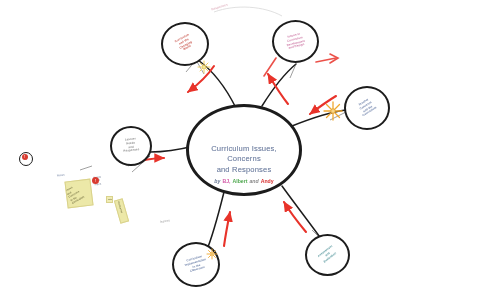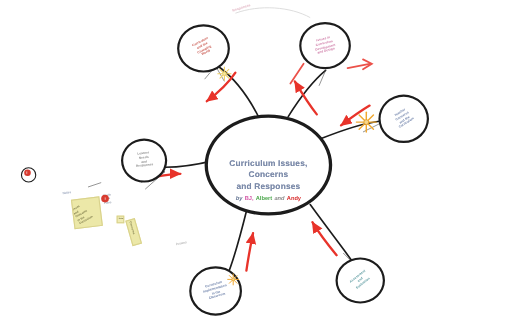--- a/index.html
+++ b/index.html
@@ -22,21 +22,21 @@
     border-radius:50%;
     background:#ffffff;
     box-sizing:border-box;
     display:flex;flex-direction:column;
     align-items:center;justify-content:center;
     z-index:6;
   }
   .hub-title{
     color:#7a89a8;
     font-size:7.6px;
-    font-weight:bold;
+    font-weight:normal;
     line-height:1.32;
     text-align:center;
     letter-spacing:.15px;
     white-space:pre-line;
     text-shadow:0 0 .6px rgba(122,137,168,.6);
     margin-top:28px;
   }
   .hub-by{
     margin-top:3px;
     font-size:5.2px;

